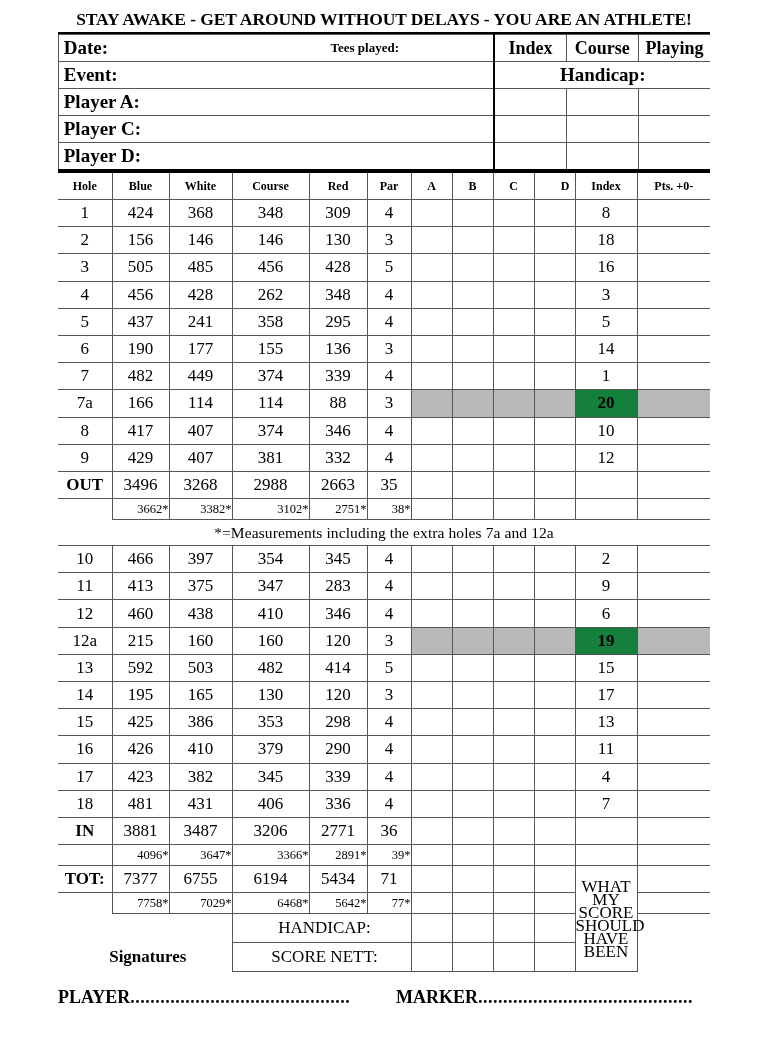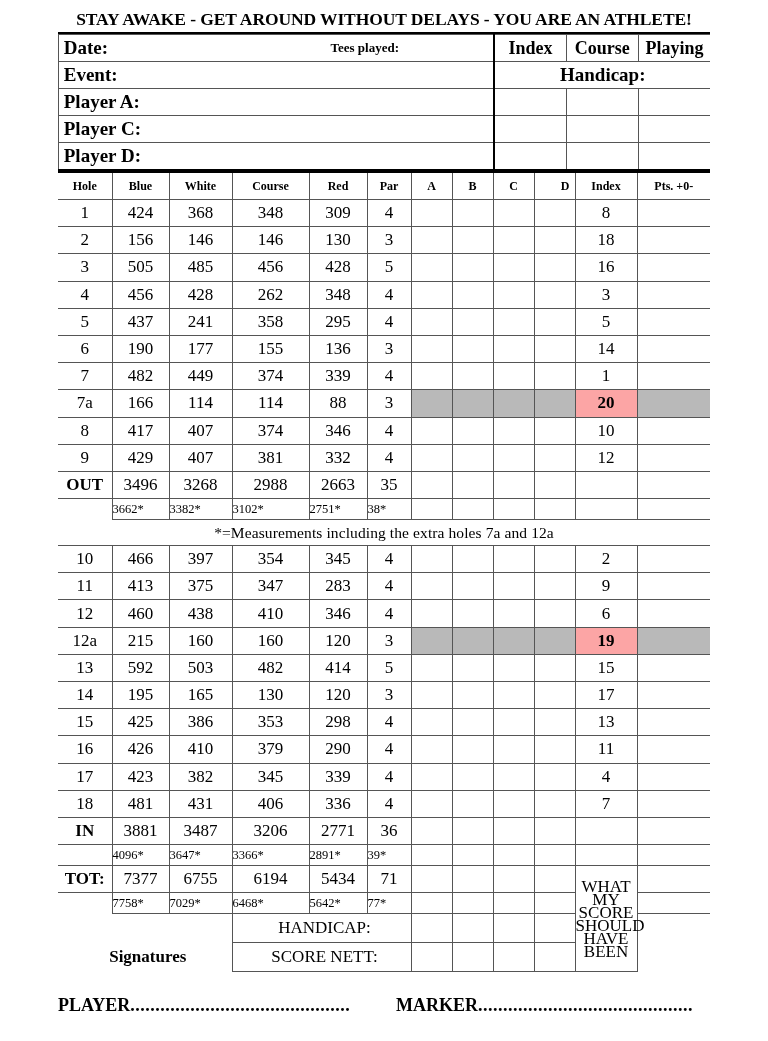--- a/index.html
+++ b/index.html
@@ -91,24 +91,24 @@
     font-weight: bold;
     font-size: 12px;
     text-align: center;
   }
   .hdr-row th { border-top: 2.2px solid #000; }
   .hole-lbl { font-size: 17px; }
   .bold-lbl { font-weight: bold; font-size: 17px; }
   .star-row td {
     height: 20px;
     font-size: 12.5px;
-    text-align: left;
+    text-align: right;
   }
   .gray { background: #b9b9b9; }
-  .gray-idx { background: #fca5a5; font-weight: bold; }
+  .gray-idx { background: #15803d; font-weight: bold; }
   .note {
     width: 652px;
     margin: 0 auto;
     text-align: center;
     font-size: 15.5px;
     padding: 4px 0 3px 0;
     letter-spacing: 0.1px;
   }
   .whatmy {
     font-size: 10.5px;
@@ -125,21 +125,21 @@
     font-weight: bold;
     font-size: 17px;
     text-align: left;
     padding-left: 6px;
     margin-top: 7px;
   }
 
   
   .footer {
     width: 652px;
-    margin: 12px auto;
+    margin: 4px auto;
     padding-top: 11px;
     font-weight: bold;
     font-size: 18px;
     display: flex;
     align-items: baseline;
   }
   .foot-left { display: flex; align-items: baseline; width: 338px; }
   .foot-right { display: flex; align-items: baseline; flex: 1; }
   .dots {
     flex: 1;

